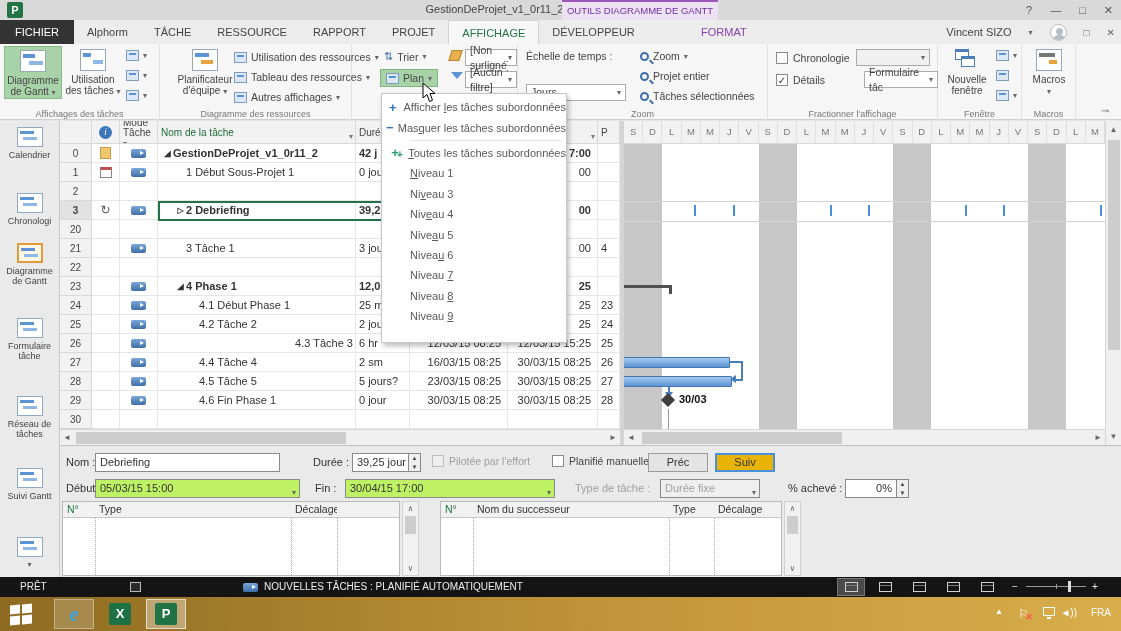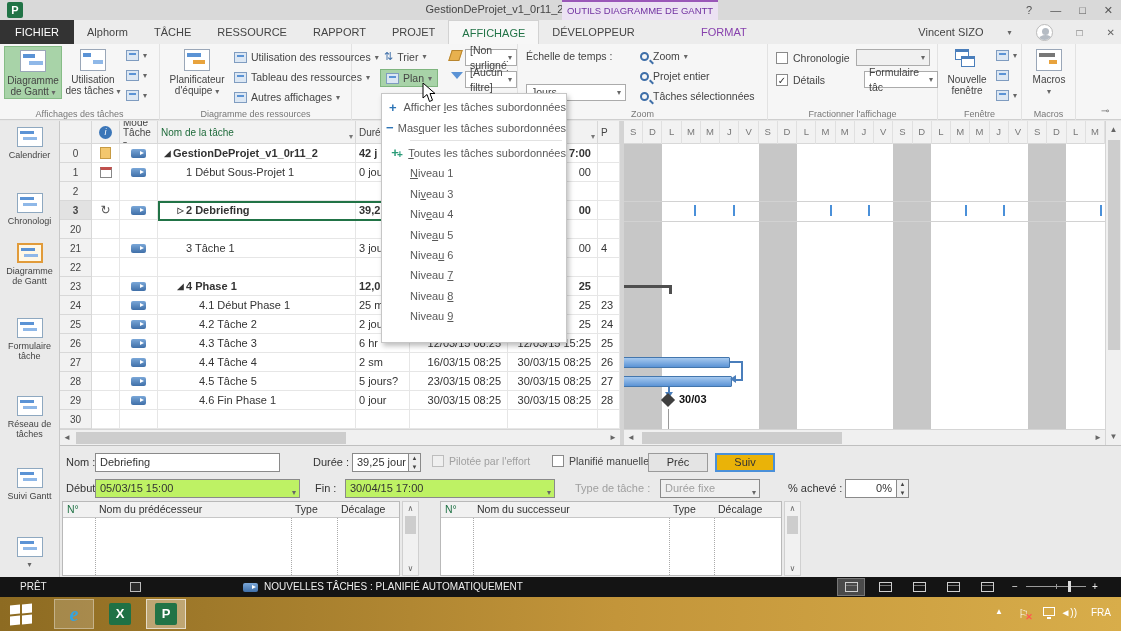--- a/index.html
+++ b/index.html
@@ -14,21 +14,21 @@
 .winbtns{position:absolute;right:8px;top:0;display:flex;gap:18px;line-height:20px;color:#555;font-size:11px}
 .winbtns span{cursor:default}
 
 
 .tabrow{position:absolute;left:0;top:20px;width:100%;height:24px;background:#ececec}
 .tab-strip{display:flex;height:24px}
 .tab{padding:0 13px;line-height:24px;font-size:11px;color:#444;white-space:nowrap}
 .tab.file{background:#333;color:#fff;padding:0 15px}
 .tab.active{background:#f7f7f7;color:#217346;border:1px solid #d2d2d2;border-bottom:none}
 .tab.ctx{color:#8741ad;width:152px;text-align:center;padding:0}
-.tabrow-right{position:absolute;right:6px;top:0;height:24px;display:flex;align-items:center;gap:24px;color:#444}
+.tabrow-right{position:absolute;right:6px;top:0;height:24px;display:flex;align-items:center;gap:17px;color:#444}
 .avatar{width:17px;height:17px;border-radius:50%;background:#fff;border:1px solid #bbb;position:relative;overflow:hidden}
 .avatar::before{content:"";position:absolute;left:5px;top:3px;width:7px;height:7px;border-radius:50%;background:#b5bcc4}
 .avatar::after{content:"";position:absolute;left:2px;top:10px;width:13px;height:8px;border-radius:50% 50% 0 0;background:#b5bcc4}
 .mini{color:#666;font-size:10px}
 
 
 .ribbon{position:absolute;left:0;top:44px;width:100%;height:76px;background:#f6f6f6;border-bottom:1px solid #cfcfcf}
 .rgroup{position:absolute;top:0;height:76px;border-right:1px solid #e2e2e2}
 .glabel{position:absolute;bottom:1px;left:0;width:100%;text-align:center;font-size:9px;color:#777;white-space:nowrap}
 .bigbtn{position:absolute;top:2px;text-align:center;font-size:10px;color:#444;line-height:11px;cursor:default}
@@ -239,21 +239,21 @@
           <span class="da">▾</span>
         </div>
       <div class="smallrow" style="left:126px;top:46px">
           <span class="sic"></span>
           <span class="da">▾</span>
         </div>
       <div class="glabel">Affichages des tâches</div>
     </div>
 
     <div class="rgroup" style="left:160px;width:192px">
-      <div class="bigbtn" style="left:6px;width:62px">
+      <div class="bigbtn" style="left:14px;width:62px">
         <div class="bicon orange">
             <i style="left:2px;top:3px;width:14px"></i>
             <i class="o" style="left:8px;top:10px;width:12px"></i>
           </div>
         <span>Planificateur d'équipe</span> <span class="da">▾</span>
       </div>
       <div class="smallrow" style="left:74px;top:7px">
           <span class="sic"></span>
           <span>Utilisation des ressources</span>
           <span class="da">▾</span>
@@ -586,21 +586,21 @@
           <div class="tdate"></div>
           <div class="tdate">25</div>
           <div class="tpred">24</div>
         </div>
         <div class="trow">
           <div class="tnum">26</div>
           <div class="tinfo"></div>
           <div class="tmode">
             <div class="mode-ic"></div>
           </div>
-          <div class="tname" style="padding-left: 30px;">
+          <div class="tname" style="padding-left: 30px; justify-content: flex-end;">
             <div class="exp"></div>
             <div class="ntext">4.3 Tâche 3</div>
           </div>
           <div class="tdur">6 hr</div>
           <div class="tdate">12/03/15 08:25</div>
           <div class="tdate">12/03/15 15:25</div>
           <div class="tpred">25</div>
         </div>
         <div class="trow">
           <div class="tnum">27</div>
@@ -762,21 +762,20 @@
     <div class="fcombo" style="left:285px;top:33px;width:210px"><span>30/04/15 17:00</span><span class="da">▾</span></div>
     <span class="flabel dis" style="left:515px;top:36px">Type de tâche :</span>
     <div class="fcombo dis" style="left:600px;top:33px;width:100px"><span>Durée fixe</span><span class="da">▾</span></div>
     <span class="flabel" style="left:728px;top:36px">% achevé :</span>
     <div class="finput" style="left:785px;top:33px;width:52px;text-align:right">0%</div>
     <div class="spin" style="left:836px;top:33px"><span>▲</span><br><span>▼</span></div>
 
     <div class="lgrid" style="left:2px;width:338px">
       <div class="lghead" style="grid-template-columns:32px 196px 46px 64px">
           <div class="lgh">N°</div>
-          <div class="lgh">Nom du prédécesseur</div>
           <div class="lgh">Type</div>
           <div class="lgh">Décalage</div>
         </div>
       <div class="dotline" style="left:32px"></div>
         <div class="dotline" style="left:228px"></div>
         <div class="dotline" style="left:274px"></div>
     </div>
     <div class="lscroll" style="left:342px">
       <span class="sarr" style="top:2px;color:#666">∧</span>
         <div class="lsthumb"></div>

